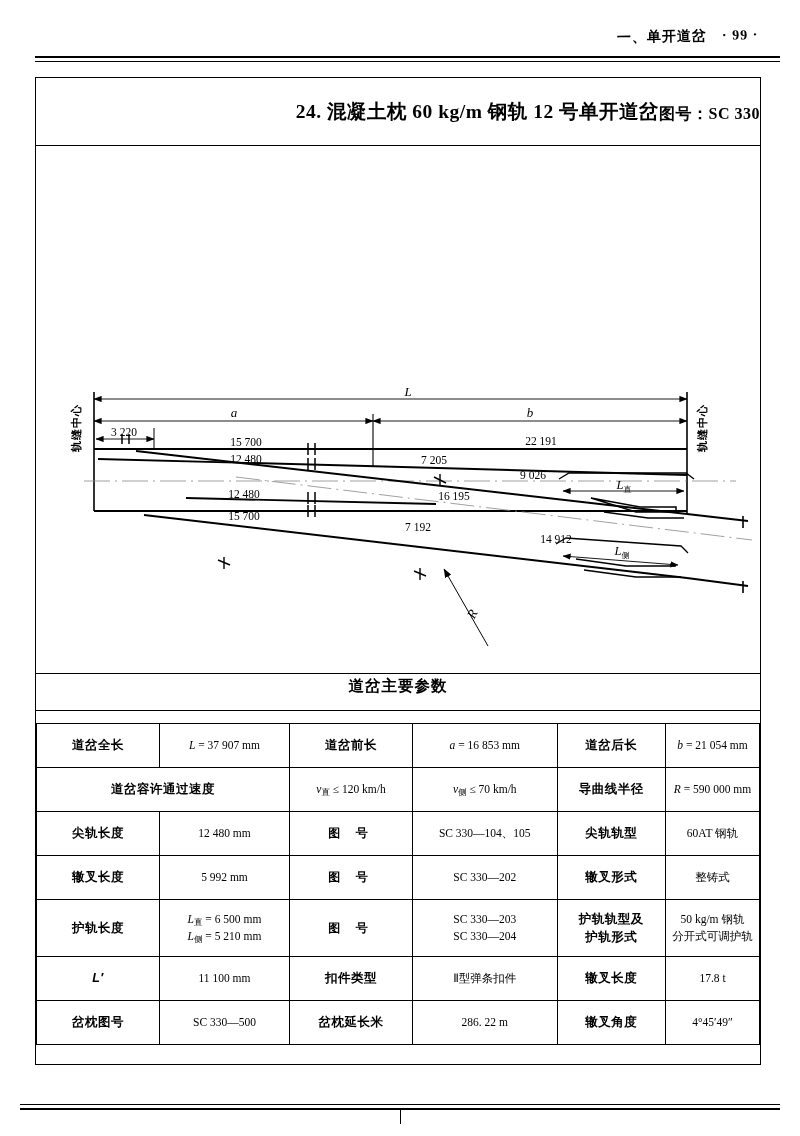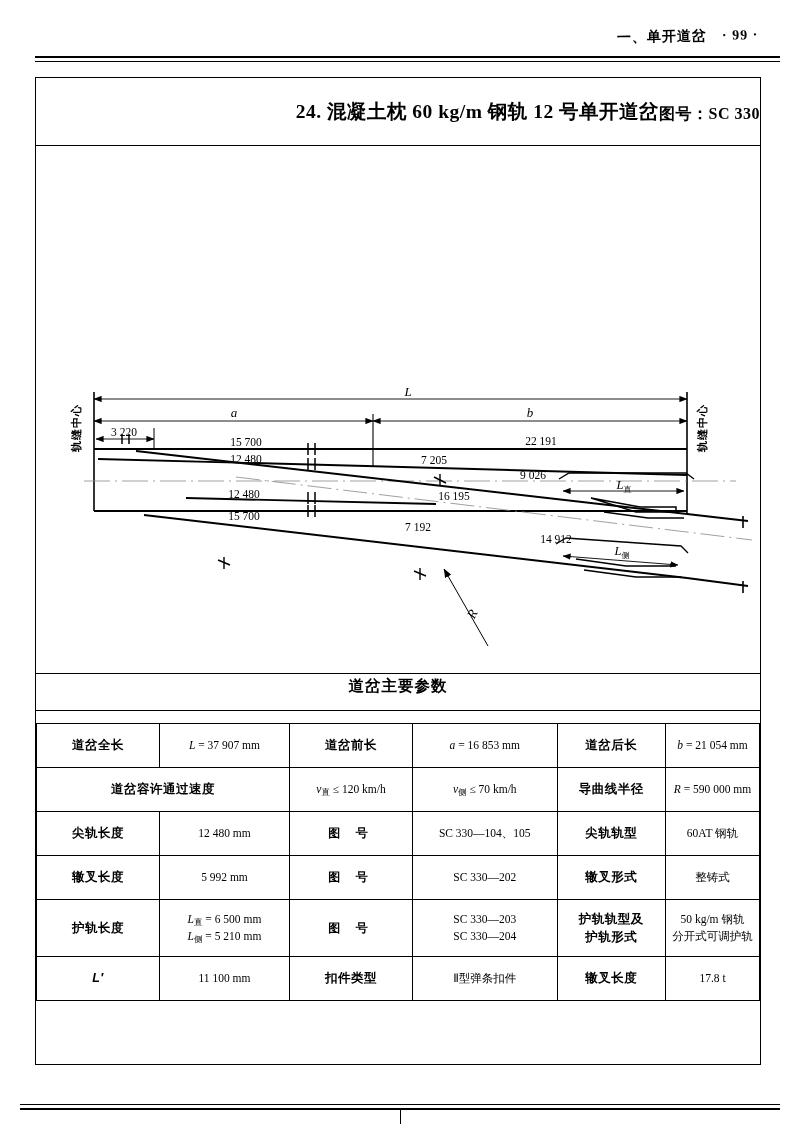--- a/index.html
+++ b/index.html
@@ -306,20 +306,28 @@
           </td>
         </tr>
         <tr>
           <td class="lab"><span class="itl">L′</span></td>
           <td class="val">11 100 mm</td>
           <td class="lab">扣件类型</td>
           <td class="val">Ⅱ型弹条扣件</td>
           <td class="lab">辙叉长度</td>
           <td class="val">17.8 t</td>
         </tr>
+        <tr>
+          <td class="lab">岔枕图号</td>
+          <td class="val">SC 330—500</td>
+          <td class="lab">岔枕延长米</td>
+          <td class="val">286. 22 m</td>
+          <td class="lab">辙叉角度</td>
+          <td class="val">4°45′49″</td>
+        </tr>
       </tbody>
     </table>
 
   </div>
 
   <div class="rule-bot"></div>
   <div class="foot-tick"></div>
 </div>
 
 </body></html>

